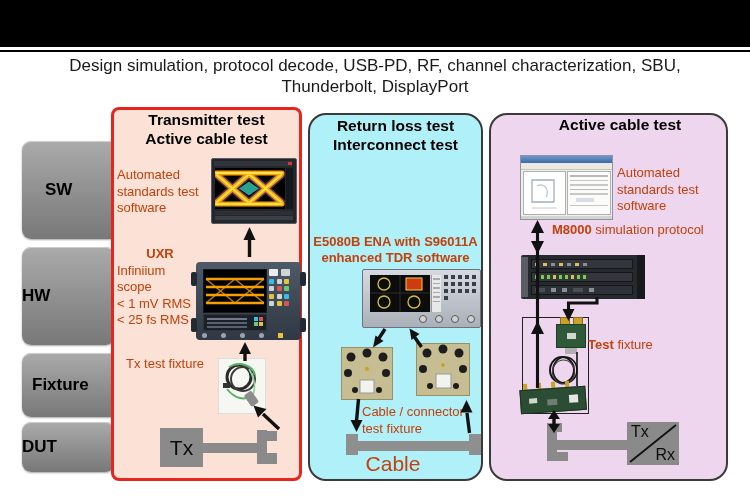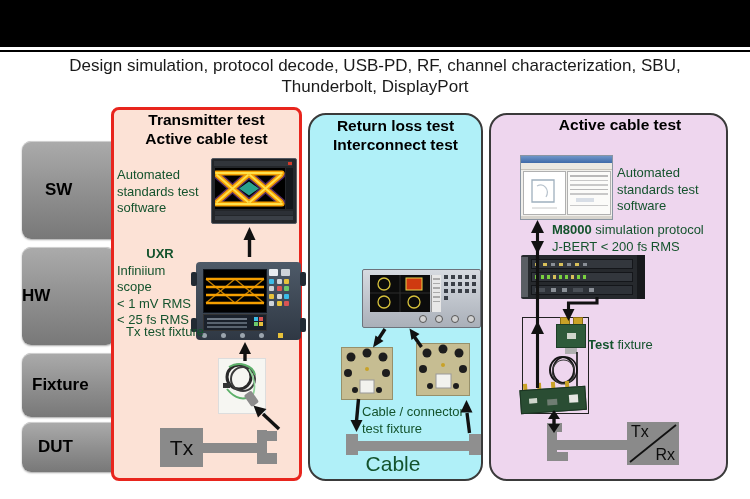--- a/index.html
+++ b/index.html
@@ -5,21 +5,21 @@
   html,body{margin:0;padding:0;background:#ffffff;}
   #canvas{position:relative;width:750px;height:499px;background:#ffffff;overflow:hidden;
           font-family:"Liberation Sans", sans-serif;color:#111;}
   .abs{position:absolute;}
   .tab{position:absolute;left:22px;width:93px;border-radius:9px;display:flex;align-items:center;
        background:linear-gradient(180deg,#ababab 0%,#8e8e8e 55%,#787878 100%);
        box-shadow:inset 0 1px 0 #cfcfcf, 0 1px 2px rgba(0,0,0,.35);
        font-weight:bold;font-size:17px;color:#000;z-index:1;}
   .panel{position:absolute;z-index:2;box-sizing:border-box;}
   .ptitle{position:absolute;z-index:3;text-align:center;font-weight:bold;font-size:15.5px;line-height:18.5px;color:#000;}
-  .lbl{position:absolute;z-index:3;font-size:13px;line-height:16.5px;color:#14532d;}
+  .lbl{position:absolute;z-index:3;font-size:13px;line-height:16.5px;color:#c2410c;}
   .b{font-weight:bold;text-align:center;}
   .gray{position:absolute;z-index:3;background:#8a8a8a;}
   .img{position:absolute;z-index:3;}
   #arrows{position:absolute;left:0;top:0;z-index:5;pointer-events:none;}
   .ctr{text-align:center;}
 </style>
 </head>
 <body>
 
 <div id="canvas">
@@ -34,21 +34,21 @@
 
   <div class="tab" style="top:141px;height:98px;padding-left:23px;">
     <span>SW</span>
     </div>
   <div class="tab" style="top:247px;height:98px;">
     <span>HW</span>
     </div>
   <div class="tab" style="top:353px;height:64px;padding-left:10px;">
     <span>Fixture</span>
     </div>
-  <div class="tab" style="top:422px;height:50px;padding-left:16px;">
+  <div class="tab" style="top:422px;height:50px;padding-left:0;">
     <span>DUT</span>
     </div>
 
   <div class="panel" style="left:111px;top:107px;width:191px;height:374px;background:#fce2d6;border:3px solid #e8251d;border-radius:8px;"></div>
   <div class="panel" style="left:308px;top:113px;width:175px;height:368px;background:#b0f0f8;border:2px solid #3a3a3a;border-radius:18px;"></div>
   <div class="panel" style="left:489px;top:113px;width:239px;height:368px;background:#eed6ee;border:2px solid #3a3a3a;border-radius:18px;"></div>
 
   <div class="ptitle" style="left:114px;top:111px;width:185px;">
     <div>Transmitter test</div>
     <div>Active cable test</div>
@@ -147,21 +147,21 @@
     </div>
     <div style="position:absolute;left:6px;top:70px;width:94px;height:6px;display:flex;gap:14px;align-items:center;">
       <span style="width:5px;height:5px;border-radius:50%;background:#9aa4ad;"></span>
         <span style="width:5px;height:5px;border-radius:50%;background:#9aa4ad;"></span>
       <span style="width:5px;height:5px;border-radius:50%;background:#9aa4ad;"></span>
         <span style="width:5px;height:5px;border-radius:50%;background:#9aa4ad;"></span>
       <span style="width:5px;height:5px;background:#e8c23a;"></span>
     </div>
   </div>
 
-  <div class="lbl" style="left:126px;top:324px;">Tx test fixture</div>
+  <div class="lbl" style="left:126px;top:356px;">Tx test fixture</div>
 
   <div class="img" style="left:218px;top:358px;width:46px;height:54px;background:#f6f6f2;border:1px solid #ddd;">
     <svg width="46" height="54" viewBox="0 0 46 54">
       <circle cx="20" cy="18" r="12" fill="none" stroke="#2a2a2a" stroke-width="3"></circle>
       <circle cx="24" cy="20" r="12" fill="none" stroke="#3c3c3c" stroke-width="2"></circle>
       <path d="M10,8 C20,2 34,6 36,16" fill="none" stroke="#5db06a" stroke-width="2"></path>
       <path d="M8,30 C16,40 26,42 32,36" fill="none" stroke="#5db06a" stroke-width="2"></path>
       <path d="M30,10 C36,20 38,30 32,40" fill="none" stroke="#8fd49a" stroke-width="1.6"></path>
       <rect x="28" y="33" width="9" height="14" rx="2" fill="#8c8c8c" transform="rotate(-35 32 40)"></rect>
       <rect x="4" y="24" width="7" height="5" fill="#333"></rect>
@@ -174,20 +174,24 @@
   <div class="gray" style="left:201px;top:443px;width:58px;height:10px;"></div>
   <div class="gray" style="left:257px;top:430px;width:10px;height:34px;"></div>
   <div class="gray" style="left:265px;top:431px;width:12px;height:10px;"></div>
   <div class="gray" style="left:265px;top:453px;width:12px;height:11px;"></div>
 
   <div class="ptitle" style="left:312px;top:117px;width:167px;">
     <div>Return loss test</div>
     <div>Interconnect test</div>
   </div>
 
+  <div class="lbl ctr b" style="left:310px;top:234px;width:171px;line-height:15.5px;">
+    <div>E5080B ENA with S96011A</div>
+    <div>enhanced TDR software</div>
+  </div>
 
   <div class="img" style="left:362px;top:269px;width:117px;height:57px;background:linear-gradient(180deg,#d6dae0,#aab0b9);border:1px solid #6d737c;border-radius:2px;">
     <div style="position:absolute;left:7px;top:5px;width:60px;height:37px;background:#0c0c0c;">
       <svg width="60" height="37" viewBox="0 0 60 37">
         <line x1="30" y1="0" x2="30" y2="37" stroke="#2c2c2c"></line>
           <line x1="0" y1="18" x2="60" y2="18" stroke="#2c2c2c"></line>
         <circle cx="14" cy="9" r="6" fill="none" stroke="#d7c23c" stroke-width="1.3"></circle>
         <circle cx="14" cy="27" r="6" fill="none" stroke="#d7c23c" stroke-width="1.3"></circle>
         <circle cx="44" cy="27" r="6" fill="none" stroke="#d7c23c" stroke-width="1.3"></circle>
         <rect x="36" y="3" width="16" height="12" fill="#cf3a10" stroke="#e8d34a" stroke-width="1"></rect>
@@ -293,21 +297,20 @@
         <div style="margin:3px 2px 3px 8px;height:4px;width:18px;background:#d8dee6;"></div>
       <div style="margin:3px 2px;height:1.5px;background:#c8c8c8;"></div>
     </div>
     <div style="position:absolute;left:0;bottom:0;width:91px;height:3px;background:#d6d3cc;"></div>
   </div>
 
   <div class="lbl" style="left:617px;top:165px;width:92px;">Automated standards test software</div>
 
   <div class="lbl" style="left:552px;top:222px;width:156px;">
     <div><span class="b">M8000</span><span> simulation protocol</span></div>
-    <div>J-BERT &lt; 200 fs RMS</div>
   </div>
 
   <div class="img" style="left:521px;top:255px;width:124px;height:44px;background:#26292d;border-radius:2px;">
     <div style="position:absolute;left:0;top:2px;width:7px;height:40px;background:#5a5e64;"></div>
     <div style="position:absolute;right:0;top:0;width:8px;height:44px;background:#17191c;"></div>
     <div style="position:absolute;left:10px;top:4px;width:102px;height:10px;background:#33373d;border:1px solid #14161a;display:flex;gap:4px;align-items:center;padding:0 3px;box-sizing:border-box;">
       <span style="width:4px;height:3px;background:#d9c05a;"></span>
         <span style="width:4px;height:3px;background:#d9c05a;"></span>
         <span style="width:4px;height:3px;background:#8a8f96;"></span>
         <span style="width:4px;height:3px;background:#d9c05a;"></span>

